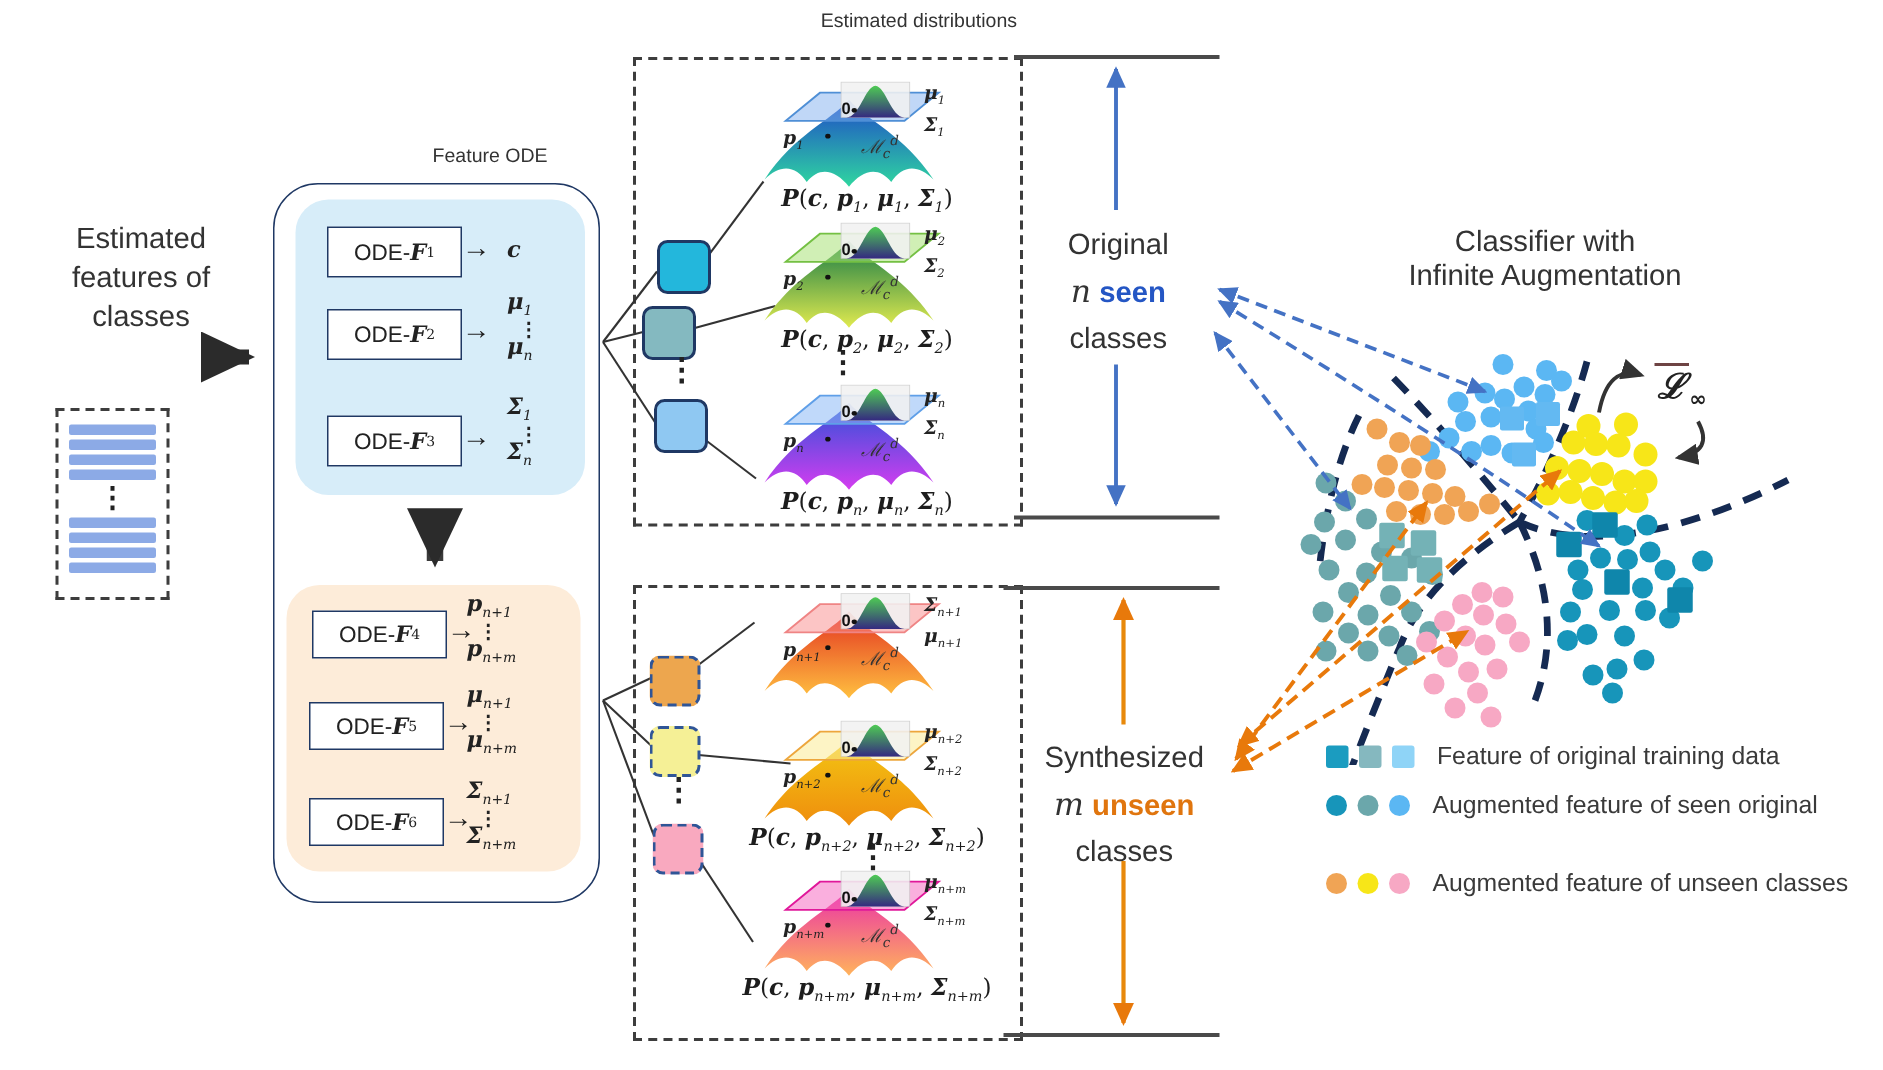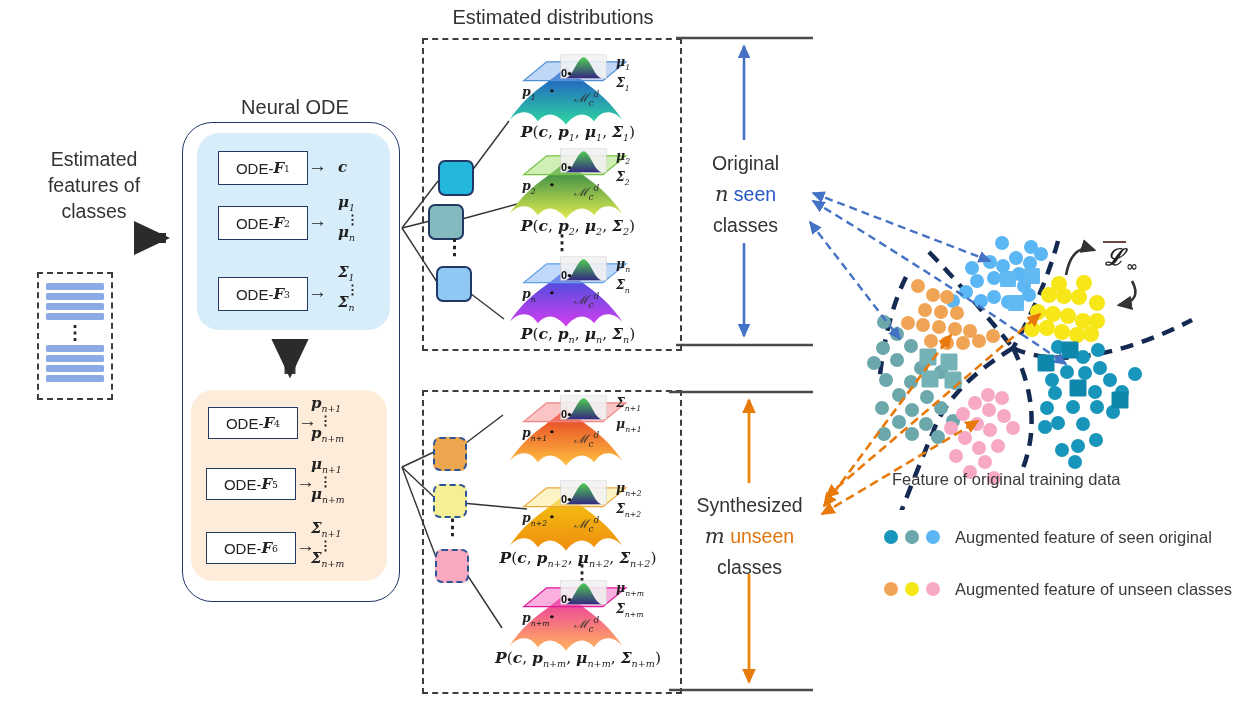--- a/index.html
+++ b/index.html
@@ -11,21 +11,21 @@
   .mi{font-family:"DejaVu Serif",serif;font-style:italic;font-weight:700;}
   sub{font-size:0.62em;font-family:"DejaVu Serif",serif;font-style:italic;}
   sup{font-size:0.62em;font-family:"DejaVu Serif",serif;font-style:italic;}
   
   .caption{font-size:19.5px;line-height:26px;text-align:center;color:#333;}
   .caption .mi{font-weight:400;font-size:21px;}
   .feat-box{border:2.2px dashed #3d3d3d;}
   .fbar{height:7px;background:#8caae6;border-radius:1.5px;margin:3px 7px;}
   .vdots{font-size:19px;font-weight:700;color:#222;line-height:1;text-align:center;}
   
-  .panel-title{font-size:20px;color:#333;text-align:center;}
+  .panel-title{font-size:13px;color:#333;text-align:right;}
   .ode-outer{border:1.8px solid #1f3864;border-radius:30px;background:#fff;}
   .panel{border-radius:22px;}
   .panel.blue{background:#d7edf9;}
   .panel.orange{background:#fdecd9;}
   .ode-box{border:1.8px solid #1f3864;background:#fff;font-size:15px;display:flex;
            align-items:center;justify-content:center;color:#222;}
   .ode-box sub{font-style:normal;}
   .row-arrow{font-size:19px;font-weight:700;color:#1c1c1c;}
   .outstack{display:flex;flex-direction:column;align-items:flex-start;font-size:15px;
             line-height:15px;white-space:nowrap;color:#222;}
@@ -41,21 +41,21 @@
   .g-p{position:absolute;left:44px;top:30px;font-size:12.5px;color:#222;}
   .g-mani{position:absolute;left:96px;top:35px;font-size:12.5px;font-family:"DejaVu Serif",serif;
           font-style:italic;color:#333;}
   .g-mani sub,.g-mani sup{font-size:9px;}
   .glyph-formula{position:absolute;left:-12px;top:68px;width:224px;text-align:center;
                  white-space:nowrap;font-size:15.5px;font-family:"DejaVu Serif",serif;color:#1d1d1d;}
   .gdots{font-size:20px;font-weight:700;color:#222;line-height:1;}
   
   .bracket-text{font-size:19.5px;line-height:31px;text-align:center;color:#333;}
   .bracket-text i{font-family:"DejaVu Serif",serif;font-size:21px;}
-  .kw{font-weight:400;}
+  .kw{font-weight:700;}
   .kw.blue{color:#2456c4;}
   .kw.orange{color:#e0750e;}
   
   .clf-title{font-size:19.5px;line-height:23px;text-align:center;color:#333;}
   .loss{font-family:"DejaVu Serif",serif;font-style:italic;font-weight:700;font-size:23px;color:#222;}
   .loss .bar{border-top:2.6px solid #6e4444;padding:0 2px;}
   .loss sub{font-size:14px;font-family:"DejaVu Sans",sans-serif;font-style:normal;}
   .legend-row{position:absolute;left:884px;display:flex;align-items:center;height:18px;}
   .legend-row .swatch{display:inline-block;margin-right:7px;}
   .legend-row .sw-square{width:15px;height:15px;border-radius:2px;}
@@ -284,21 +284,21 @@
         <div class="fbar" style="background: rgb(140, 170, 230);"></div>
         <div class="fbar" style="background: rgb(140, 170, 230);"></div>
         <div class="vdots">⋮</div>
         <div class="fbar" style="background: rgb(140, 170, 230);"></div>
         <div class="fbar" style="background: rgb(140, 170, 230);"></div>
         <div class="fbar" style="background: rgb(140, 170, 230);"></div>
         <div class="fbar" style="background: rgb(140, 170, 230);"></div>
       </div>
   </div>
 
-  <div class="abs panel-title" style="left:225px;top:96px;width:140px;">Neural ODE</div>
+  <div class="abs panel-title" style="left:225px;top:96px;width:140px;">Feature ODE</div>
   <div id="odeRows">
       <div class="abs ode-box" style="left: 218px; top: 151px; width: 88px; height: 32px;">ODE-<b class="mi">F</b><sub>1</sub></div>
       <span class="abs row-arrow" style="left: 308px; top: 155px;">→</span>
       <div class="abs outstack" style="left: 338px; top: 159px;">
         <div><b class="mi">c</b></div>
       </div>
       <div class="abs ode-box" style="left: 218px; top: 206px; width: 88px; height: 32px;">ODE-<b class="mi">F</b><sub>2</sub></div>
       <span class="abs row-arrow" style="left: 308px; top: 210px;">→</span>
       <div class="abs outstack" style="left: 338px; top: 194px;">
         <div><b class="mi">μ</b><sub>1</sub></div>
@@ -526,25 +526,29 @@
     <div>classes</div>
   </div>
   <div class="abs bracket-text" style="left:682px;top:490px;width:135px;">
     <div>Synthesized</div>
     <div>
       <i>m</i> <b class="kw orange">unseen</b>
     </div>
     <div>classes</div>
   </div>
 
+  <div class="abs clf-title" style="left:905px;top:150px;width:250px;">
+    <div>Classifier with</div>
+    <div>Infinite Augmentation</div>
+  </div>
   <div class="abs loss" style="left:1103px;top:240px;">
     <span class="bar">ℒ</span><sub>∞</sub>
   </div>
   <div id="legend">
-      <div class="legend-row" style="top: 470px; flex-direction: column;">
+      <div class="legend-row" style="top: 495px;">
         <span class="swatch sw-square" style="background: rgb(27, 156, 192);"></span>
         <span class="swatch sw-square" style="background: rgb(133, 184, 191);"></span>
         <span class="swatch sw-square" style="background: rgb(143, 212, 247);"></span>
         <span class="legend-label">Feature of original training data</span>
       </div>
       <div class="legend-row" style="top: 528px;">
         <span class="swatch sw-circle" style="background: rgb(23, 149, 186);"></span>
         <span class="swatch sw-circle" style="background: rgb(107, 167, 171);"></span>
         <span class="swatch sw-circle" style="background: rgb(91, 183, 243);"></span>
         <span class="legend-label">Augmented feature of seen original</span>

